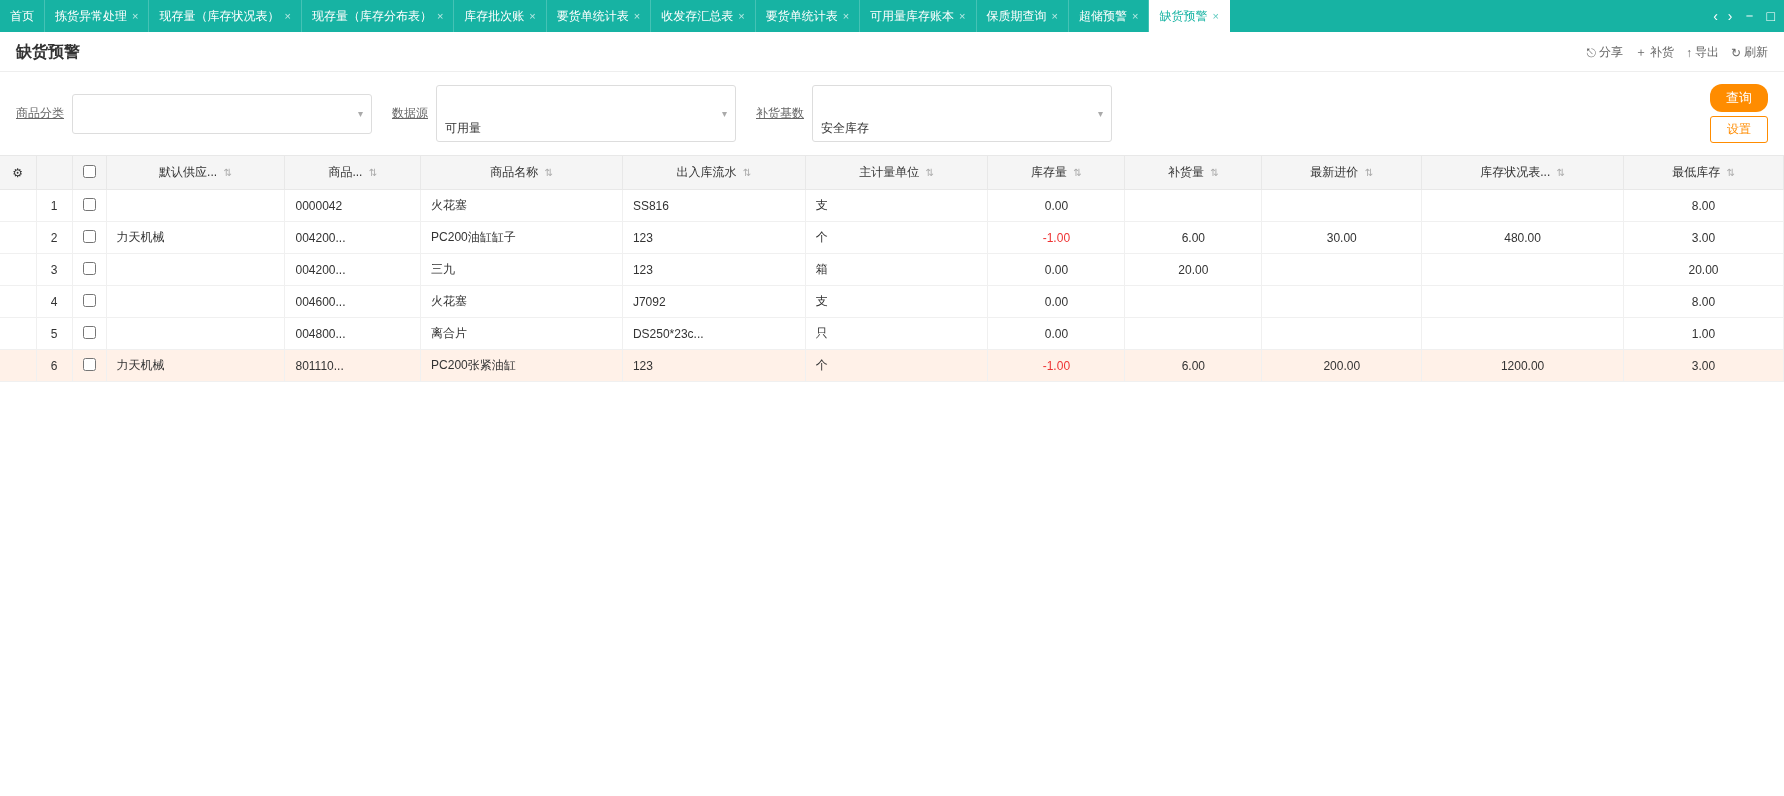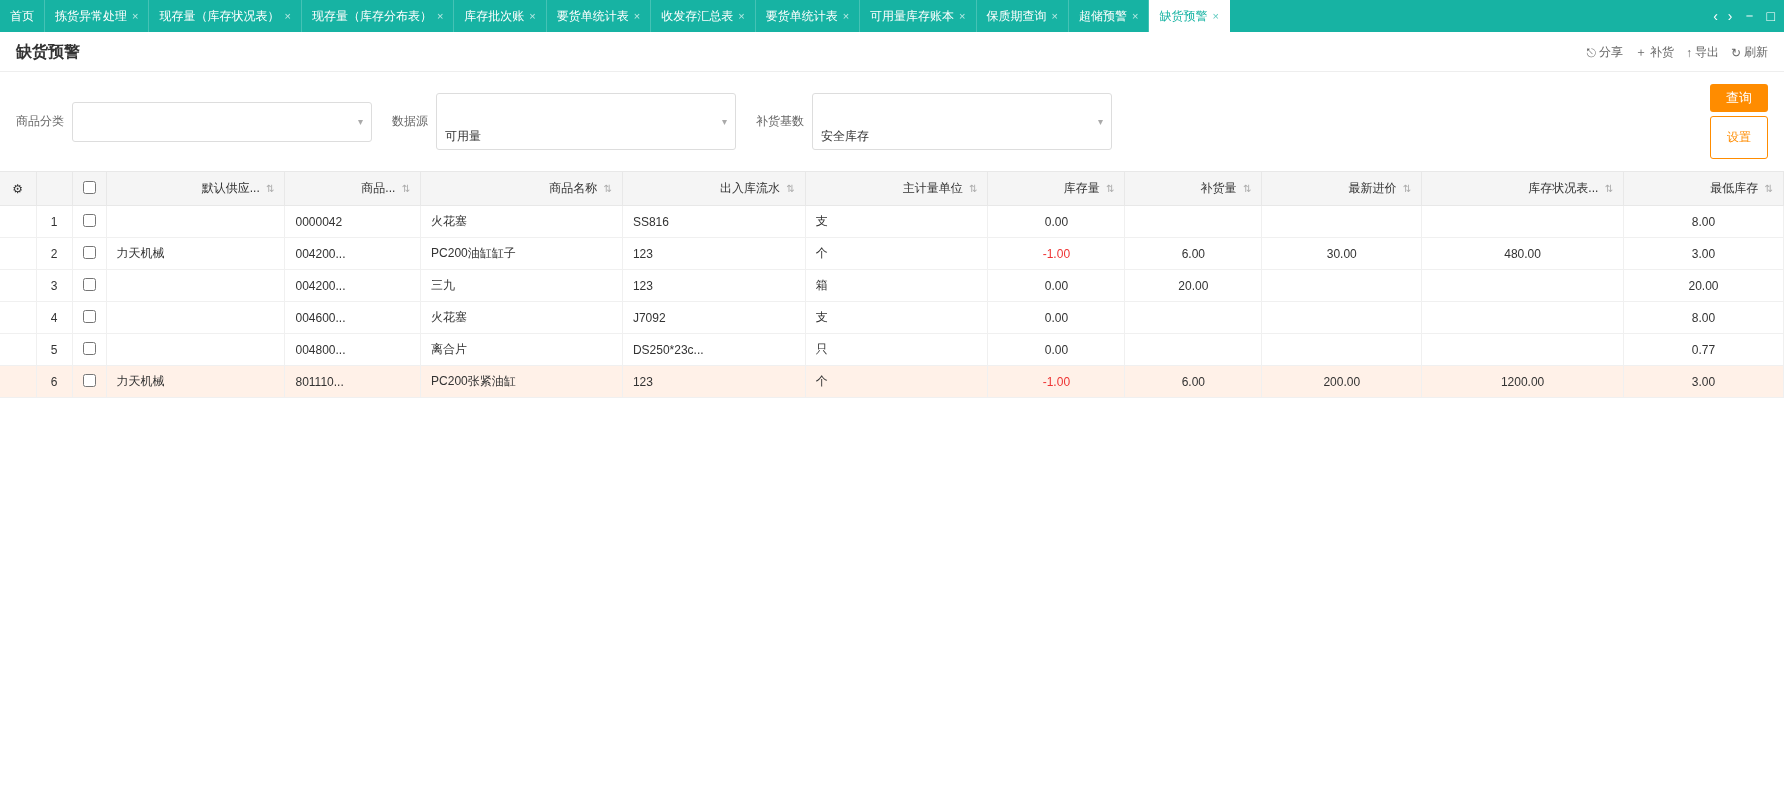--- a/index.html
+++ b/index.html
@@ -95,20 +95,21 @@
     }
     .filter-group {
       display: flex;
       align-items: center;
       gap: 8px;
     }
     .filter-label {
       color: #666;
       font-size: 12px;
       white-space: nowrap;
+      text-decoration: underline;
     }
     .filter-select {
       display: flex;
       align-items: center;
       border: 1px solid #ddd;
       border-radius: 3px;
       padding: 4px 8px;
       min-width: 200px;
       cursor: pointer;
       background: #fff;
@@ -130,31 +131,31 @@
     .filter-actions {
       margin-left: auto;
       display: flex;
       flex-direction: column;
       gap: 4px;
     }
     .btn-primary {
       background: #ff8c00;
       color: #fff;
       border: none;
-      border-radius: 3px;
+      border-radius: 12px;
       padding: 5px 8px;
       cursor: pointer;
       font-size: 13px;
     }
     .btn-default {
       background: #fff;
       color: #ff8c00;
       border: 1px solid #ff8c00;
       border-radius: 3px;
-      padding: 12px 16px;
+      padding: 4px 16px;
       cursor: pointer;
       font-size: 12px;
     }
 
     
     .table-container {
       padding: 0 0;
       overflow-x: auto;
     }
     table {
@@ -162,21 +163,21 @@
       border-collapse: collapse;
       font-size: 12px;
     }
     thead tr {
       background: #f5f5f5;
       border-top: 1px solid #e8e8e8;
       border-bottom: 1px solid #e8e8e8;
     }
     thead th {
       padding: 8px 10px;
-      text-align: right;
+      text-align: center;
       font-weight: normal;
       color: #333;
       white-space: nowrap;
       border-right: 1px solid #e8e8e8;
       position: relative;
     }
     thead th .sort-icon {
       color: #aaa;
       font-size: 10px;
       margin-left: 3px;
@@ -452,21 +453,21 @@
     </td>
     <td></td>
     <td>004800...</td>
     <td>离合片</td>
     <td>DS250*23c...</td>
     <td>只</td>
     <td class="td-right ">0.00</td>
     <td class="td-right"></td>
     <td class="td-right"></td>
     <td class="td-right"></td>
-    <td class="td-right">0.77</td>
+    <td class="td-right">1.00</td>
   </tr>
           <tr class="highlighted">
     <td class="td-center"></td>
     <td class="td-center">6</td>
     <td class="td-center">
       <input type="checkbox" style="">
     </td>
     <td>力天机械</td>
     <td>801110...</td>
     <td>PC200张紧油缸</td>

